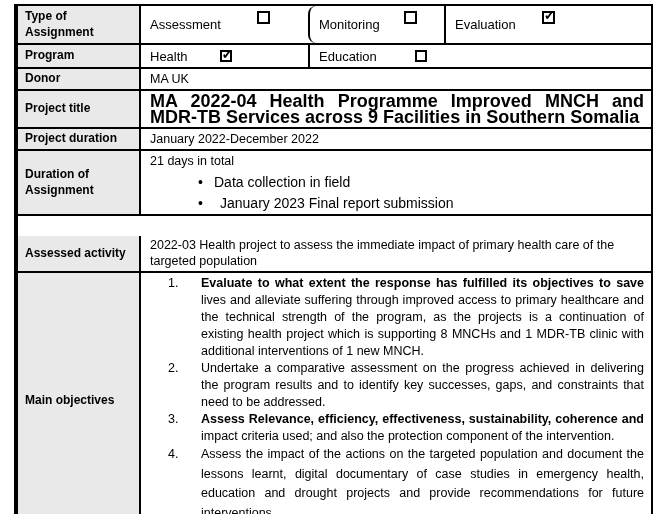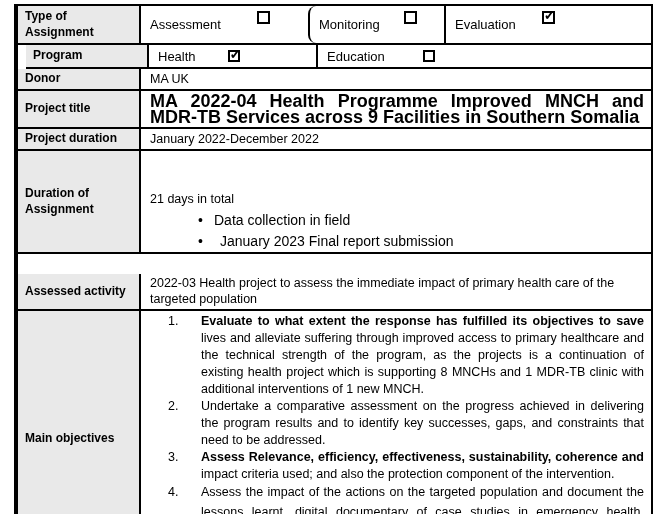--- a/index.html
+++ b/index.html
@@ -50,33 +50,33 @@
     position: relative;
     flex: none;
   }
   .cbox.raised { transform: translateY(-7px); }
   .cbox.small { width: 12px; height: 12px; margin-left: 32px; }
   .tick {
     position: absolute; top: -5px; left: 0;
     font-size: 14px; font-weight: 700; line-height: 14px;
   }
   .r1 { min-height: 39px; }
-  .r2 { min-height: 24px; margin-left: 8px; }
+  .r2 { min-height: 24px; }
   .r3 { min-height: 19px; }
   .r4 { min-height: 37px; }
   .r5 { min-height: 20px; }
   .r6 { min-height: 62px; }
   .r7 { min-height: 32px; margin-top: 20px; }
   .r8 { min-height: 258px; }
   .title-text {
     font-weight: 700; font-size: 18px;
     text-align: justify; line-height: 16px;
   }
   .plain-line { line-height: 16px; }
-  .dur-head { line-height: 17px; margin-top: 38px; }
+  .dur-head { line-height: 17px; }
   .bullet-line {
     display: flex; font-size: 14px; line-height: 18px;
     padding-left: 48px; margin-top: 3px;
   }
   .bullet-glyph { width: 16px; flex: none; }
   .two-line { line-height: 15.5px; }
   .obj-wrap { justify-content: flex-start; padding-left: 27px; padding-top: 2px; }
   .obj-item { display: flex; line-height: 17px; }
   .obj-item.loose { line-height: 19.5px; }
   .num { width: 33px; flex: none; }

